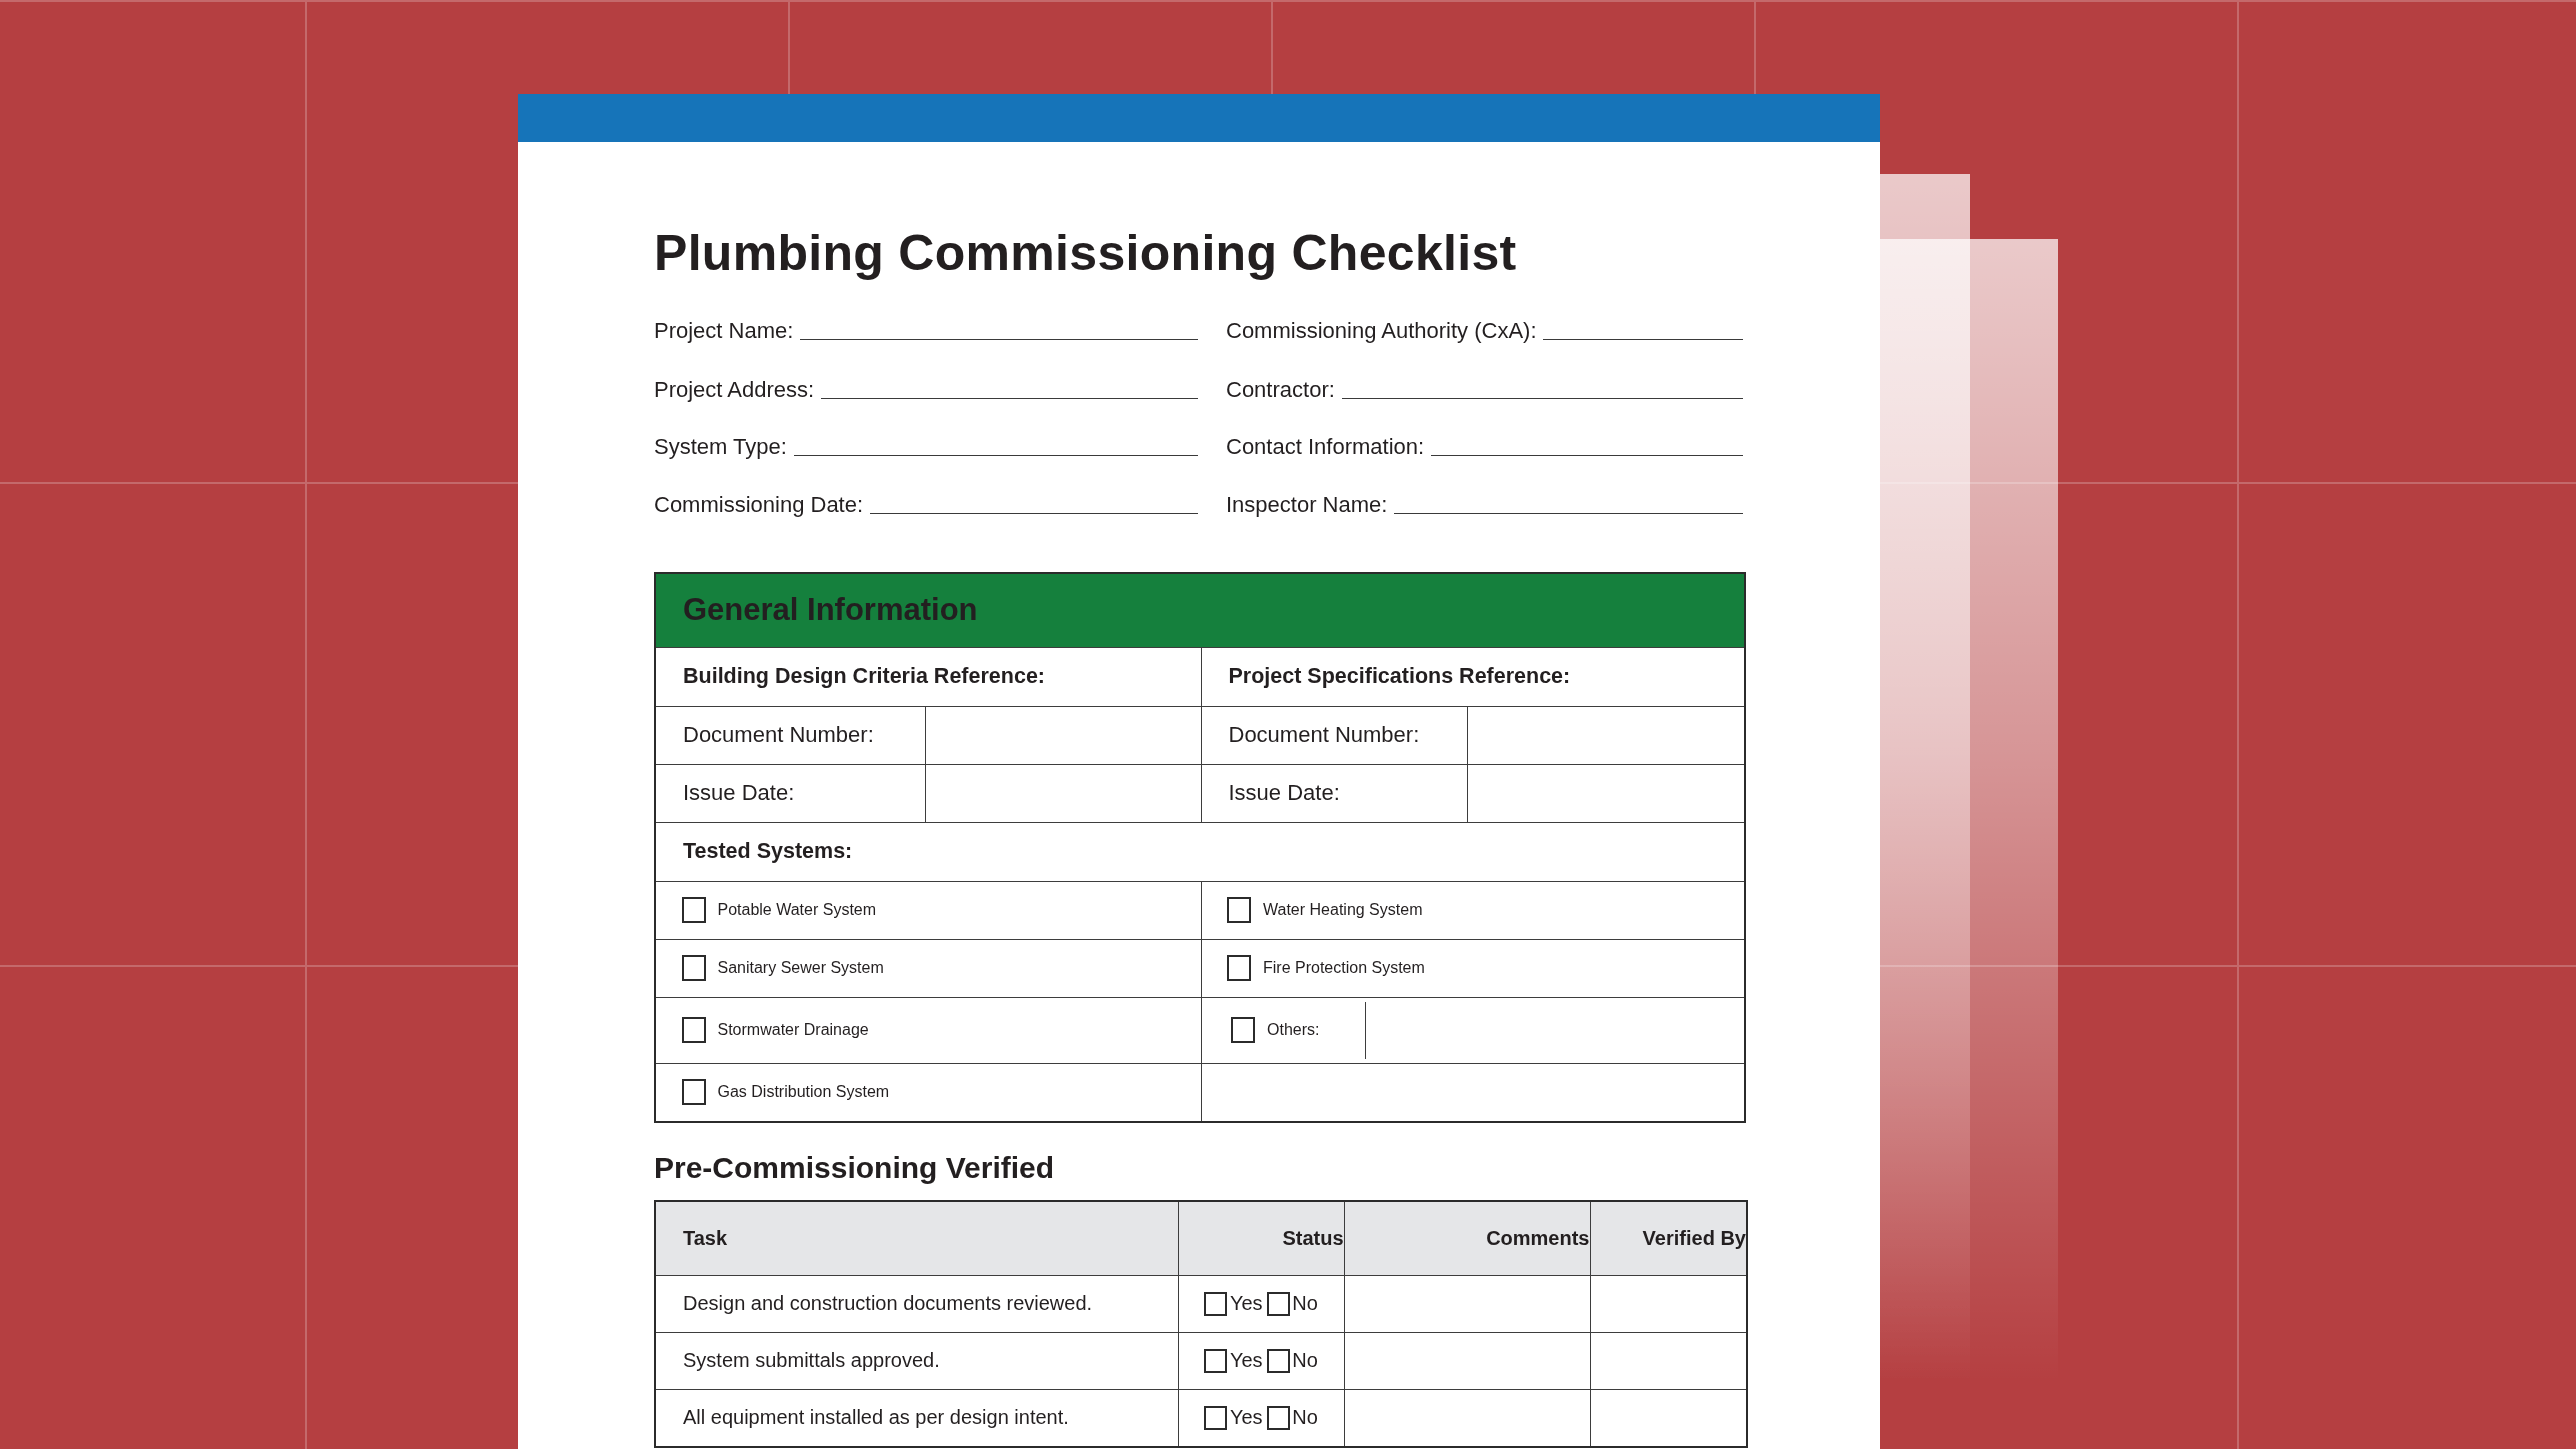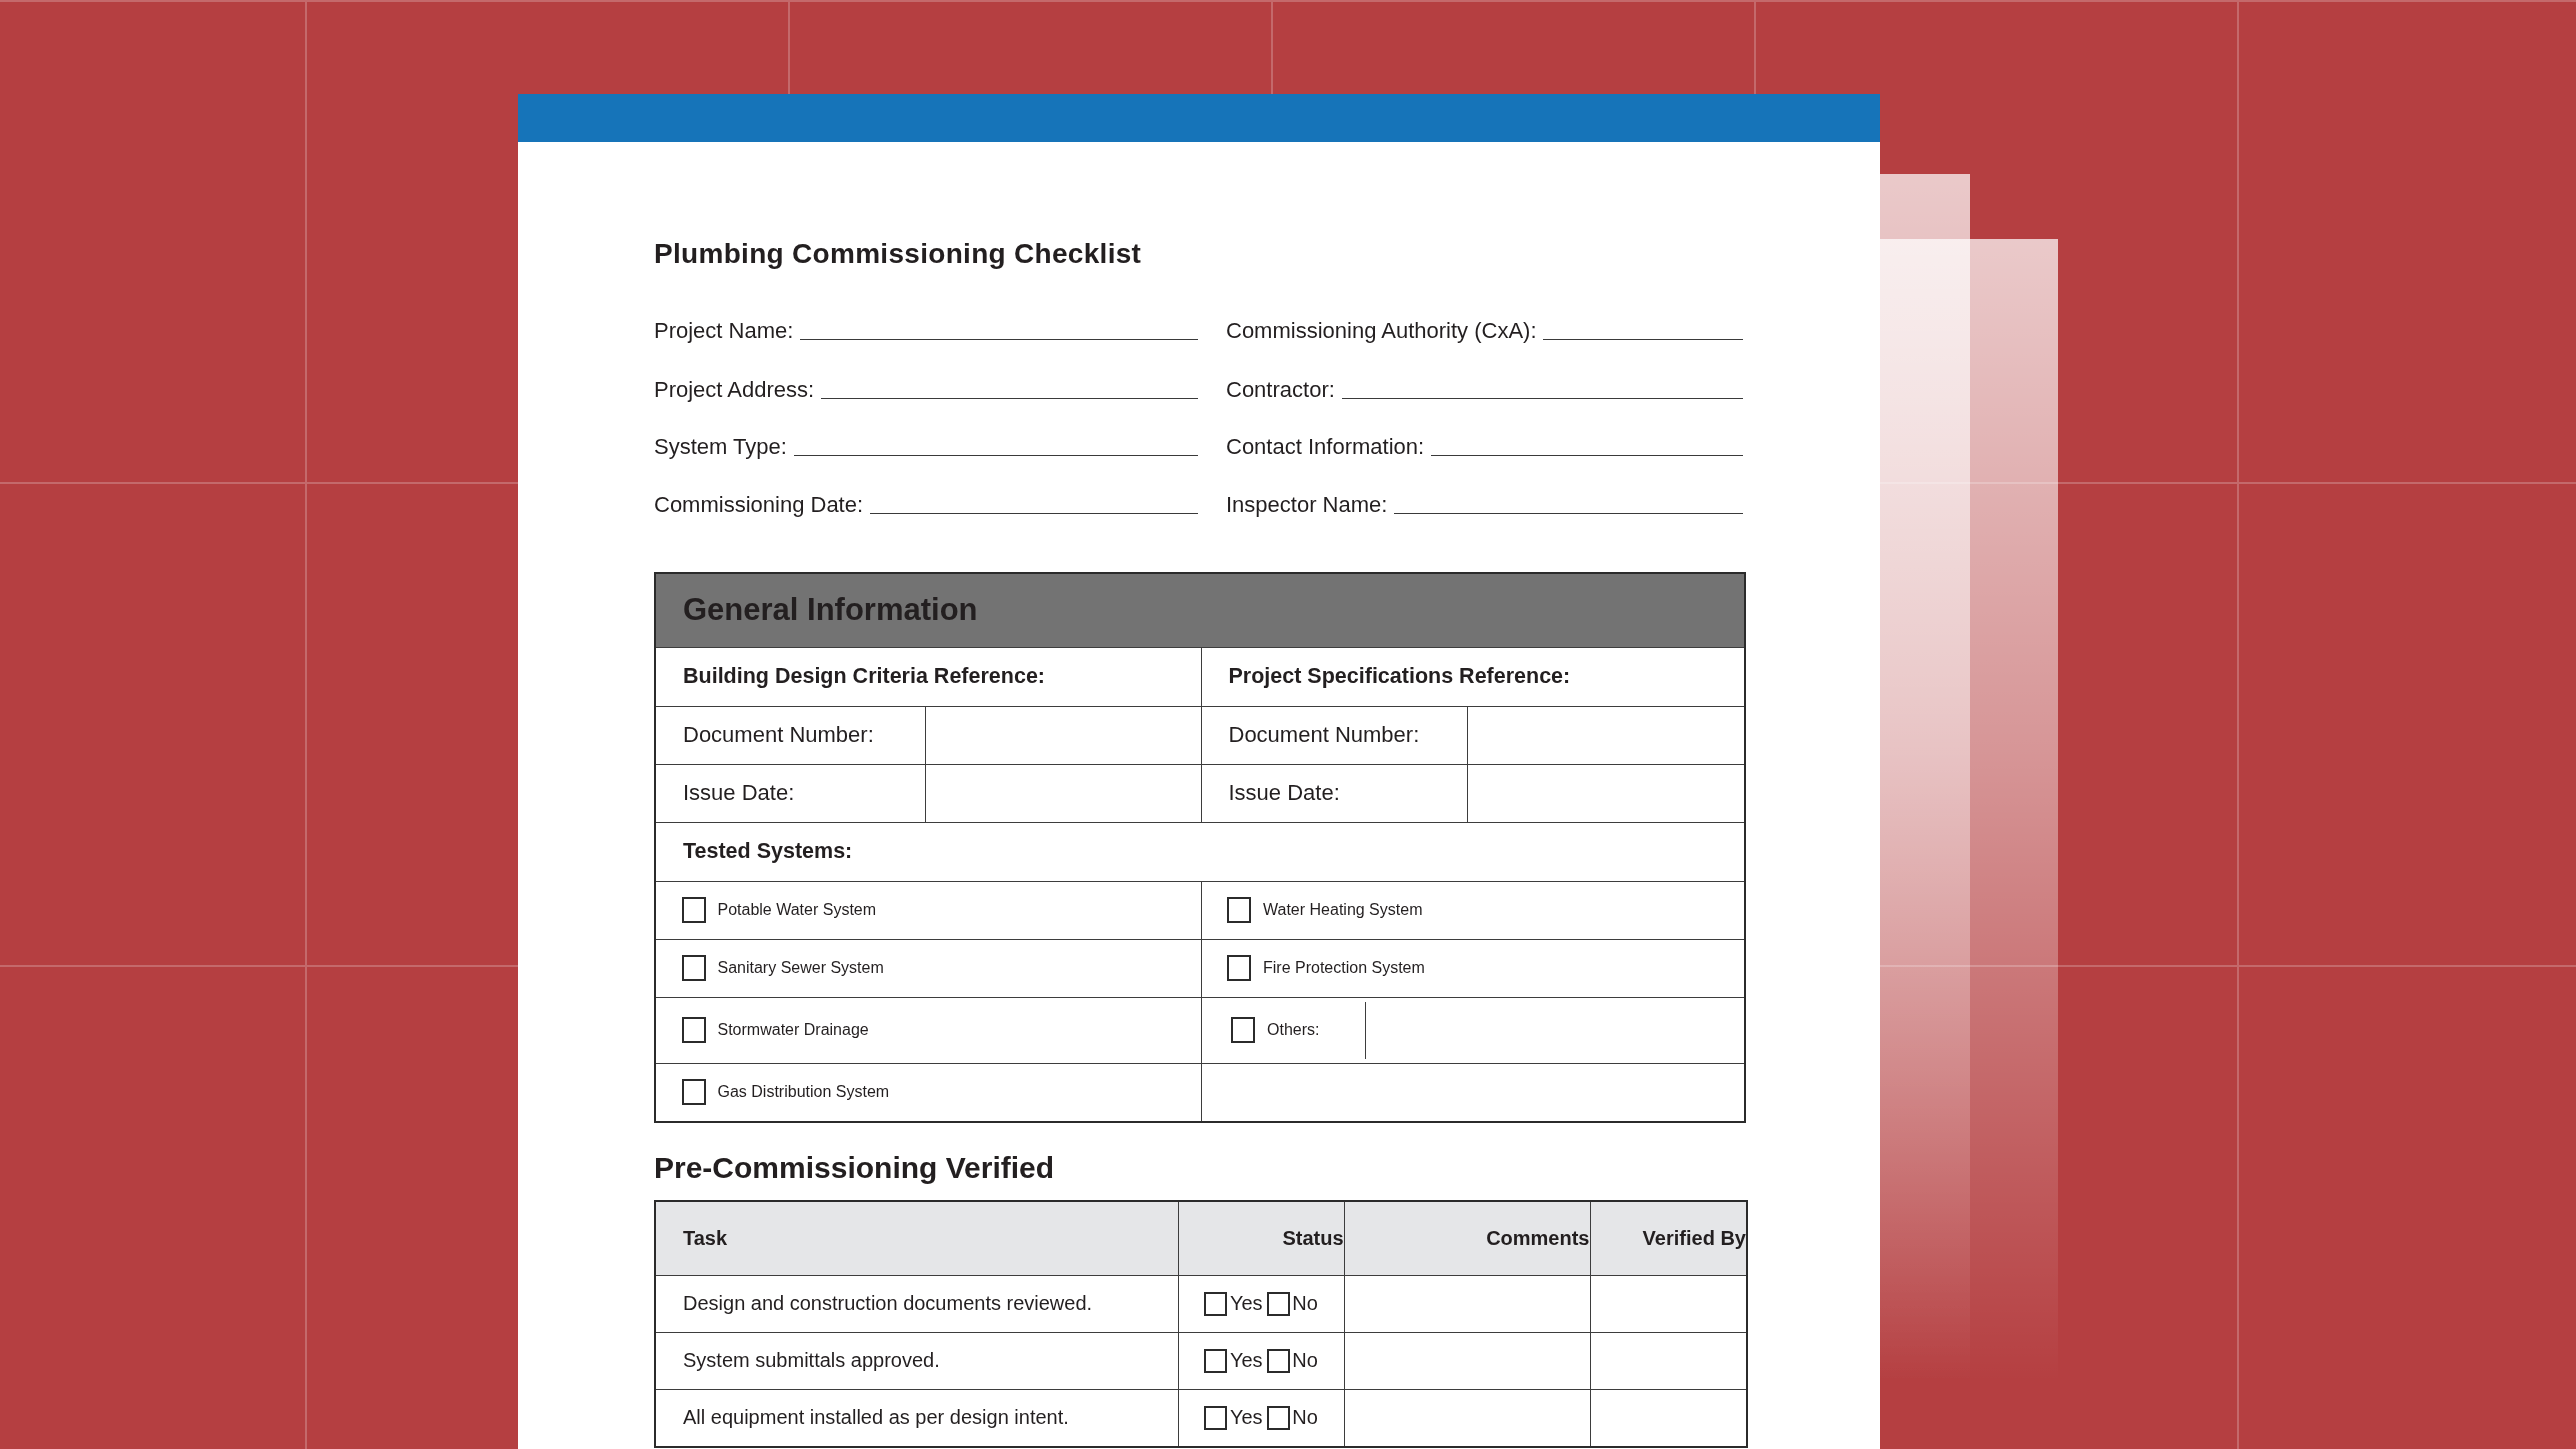--- a/index.html
+++ b/index.html
@@ -20,41 +20,41 @@
   #sheet-b { left: 1387px; top: 239px; height: 1143px; }
 
   .doc {
     position: absolute; left: 518px; top: 94px; width: 1362px; height: 1409px;
     background: #ffffff;
   }
   .doc-bar { position: absolute; left: 0; top: 0; width: 100%; height: 48px; background: #1674b9; }
 
   .doc-title {
     position: absolute; left: 136px; top: 136px;
-    font-size: 28px; font-weight: bold; letter-spacing: 0.3px; line-height: 47px;
+    font-size: 50px; font-weight: bold; letter-spacing: 0.3px; line-height: 47px;
     white-space: nowrap;
   }
 
   .field {
     position: absolute; display: flex; align-items: flex-end;
     font-size: 22px; line-height: 27px; height: 27px; white-space: nowrap;
   }
   .field .label { padding-right: 6.7px; }
   .field .line { flex: 1; border-bottom: 1.3px solid #3a3a3a; height: 20px; margin-bottom: 4px; }
   .col-left { left: 136px; width: 544px; }
   .col-right { left: 708px; width: 517px; }
 
   table.grid {
     position: absolute; border-collapse: collapse; table-layout: fixed;
     border: 2px solid #2b2b2b;
   }
   table.grid td, table.grid th { border: 1.3px solid #3d3d3d; padding: 0; vertical-align: middle; }
 
   #gen-table { left: 136px; top: 478px; width: 1091px; }
-  .gen-header { background: #737373; height: 74px; margin-top: 24px; }
+  .gen-header { background: #15803d; height: 74px; margin-top: 24px; }
   .gen-header-text { font-size: 31px; font-weight: bold; padding-left: 27px !important; }
   .bold-label { font-size: 21.5px; font-weight: bold; padding-left: 27px !important; height: 58px; }
   .reg-label { font-size: 22px; padding-left: 27px !important; height: 57px; }
   .sys-cell { height: 57px; font-size: 16px; }
   .sys-wrap { display: flex; align-items: center; padding-left: 25.5px; }
   .cbox {
     display: inline-block; width: 20px; height: 21.5px; border: 2px solid #2b2b2b; box-sizing: content-box;
     margin-right: 12px; flex: none; background: #fff; cursor: pointer;
   }
 

